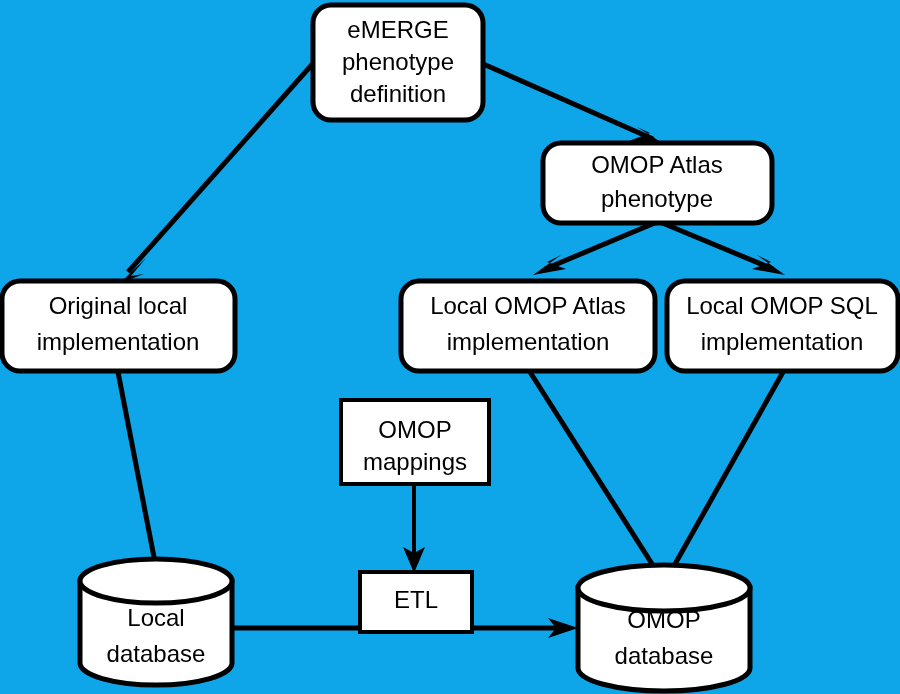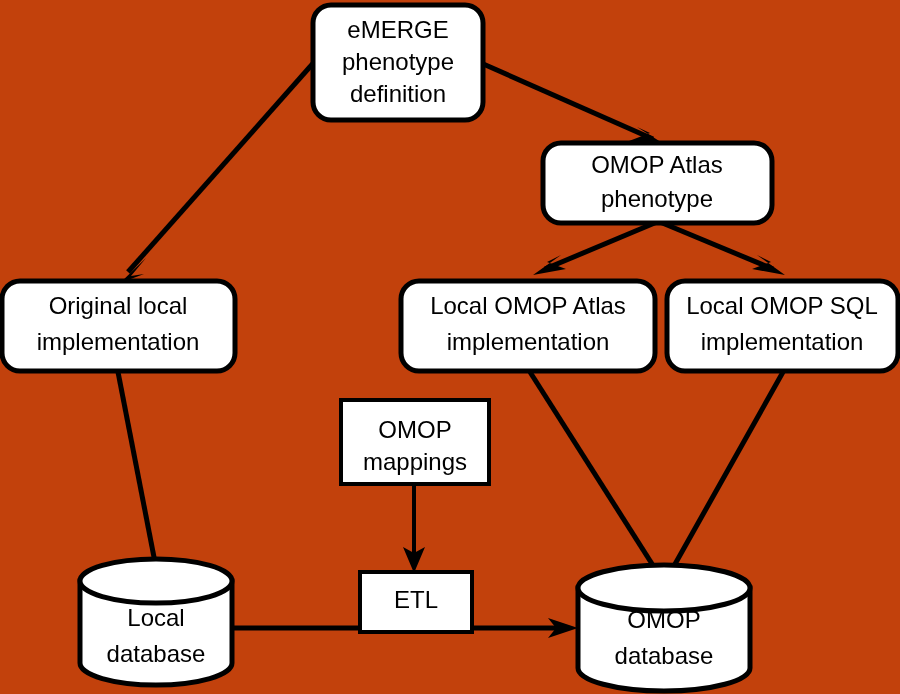--- a/index.html
+++ b/index.html
@@ -7,21 +7,21 @@
     padding: 0;
     background: #ffffff;
   }
   body {
     font-family: "Liberation Sans", sans-serif;
   }
   #diagram-root {
     position: relative;
     width: 900px;
     height: 694px;
-    background: #c2410c;
+    background: #0ea5e9;
     overflow: hidden;
   }
   #diagram-svg {
     position: absolute;
     left: 0;
     top: 0;
     width: 900px;
     height: 694px;
   }
   .node-label {

